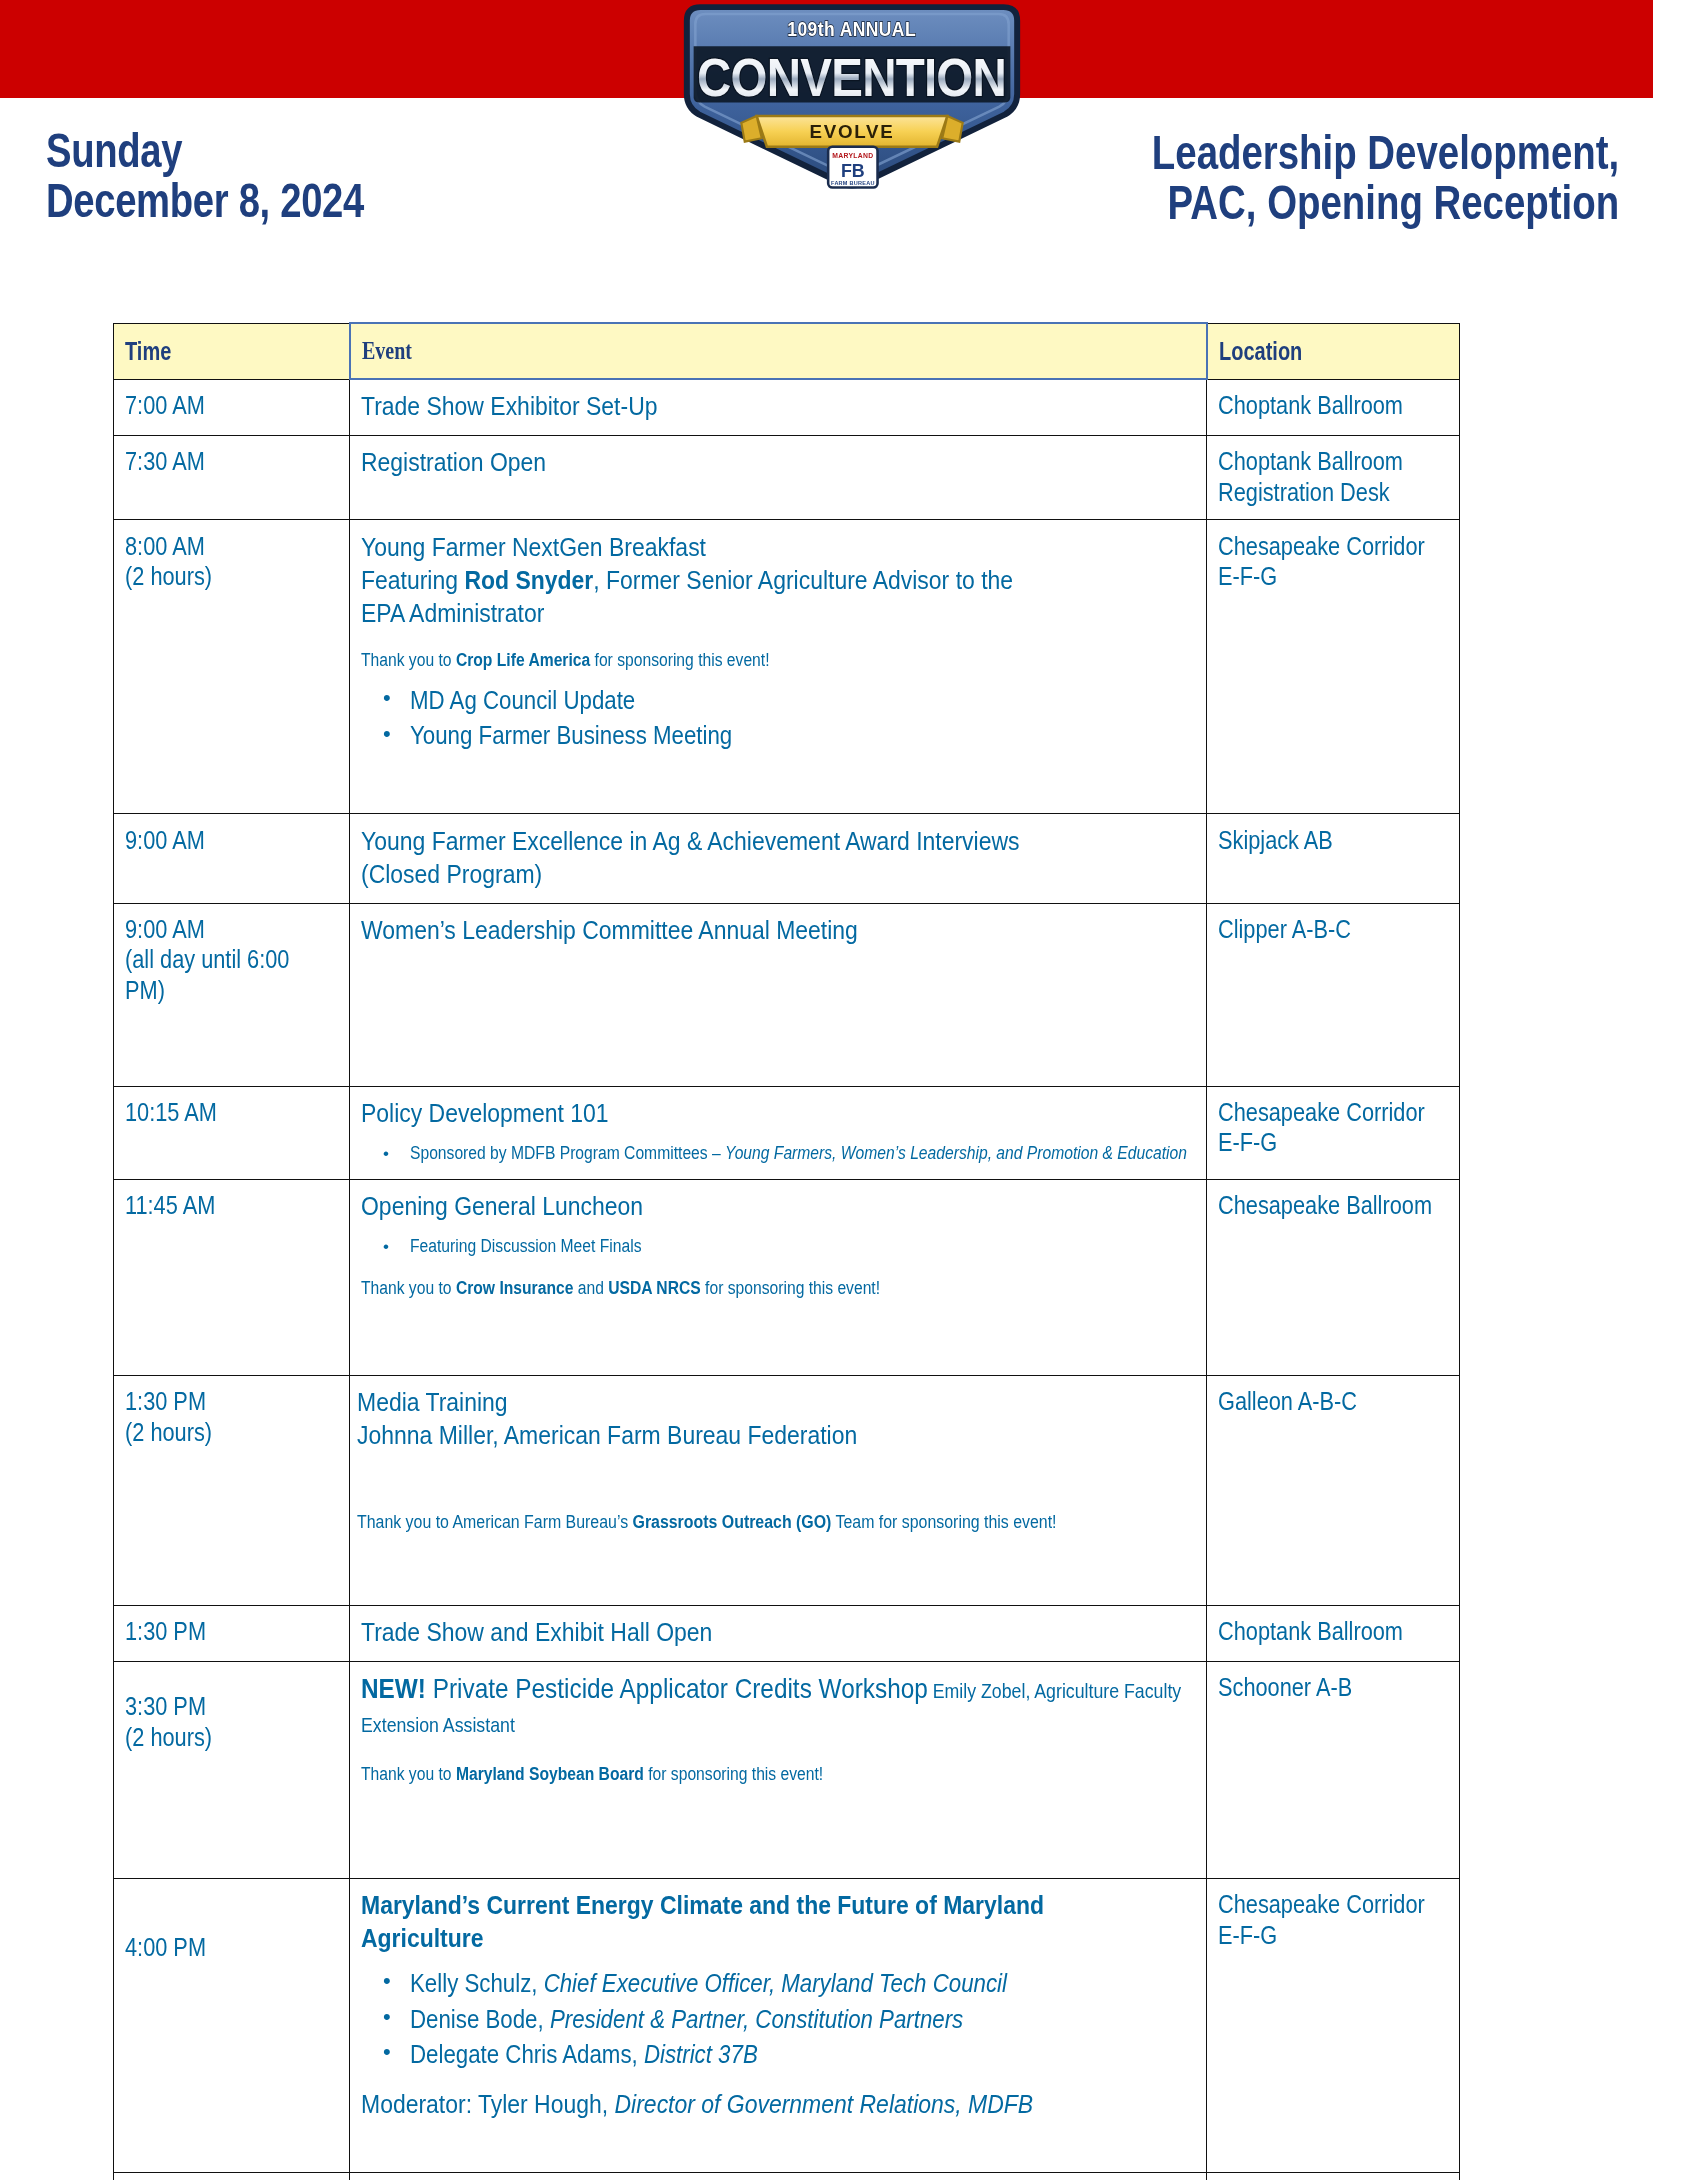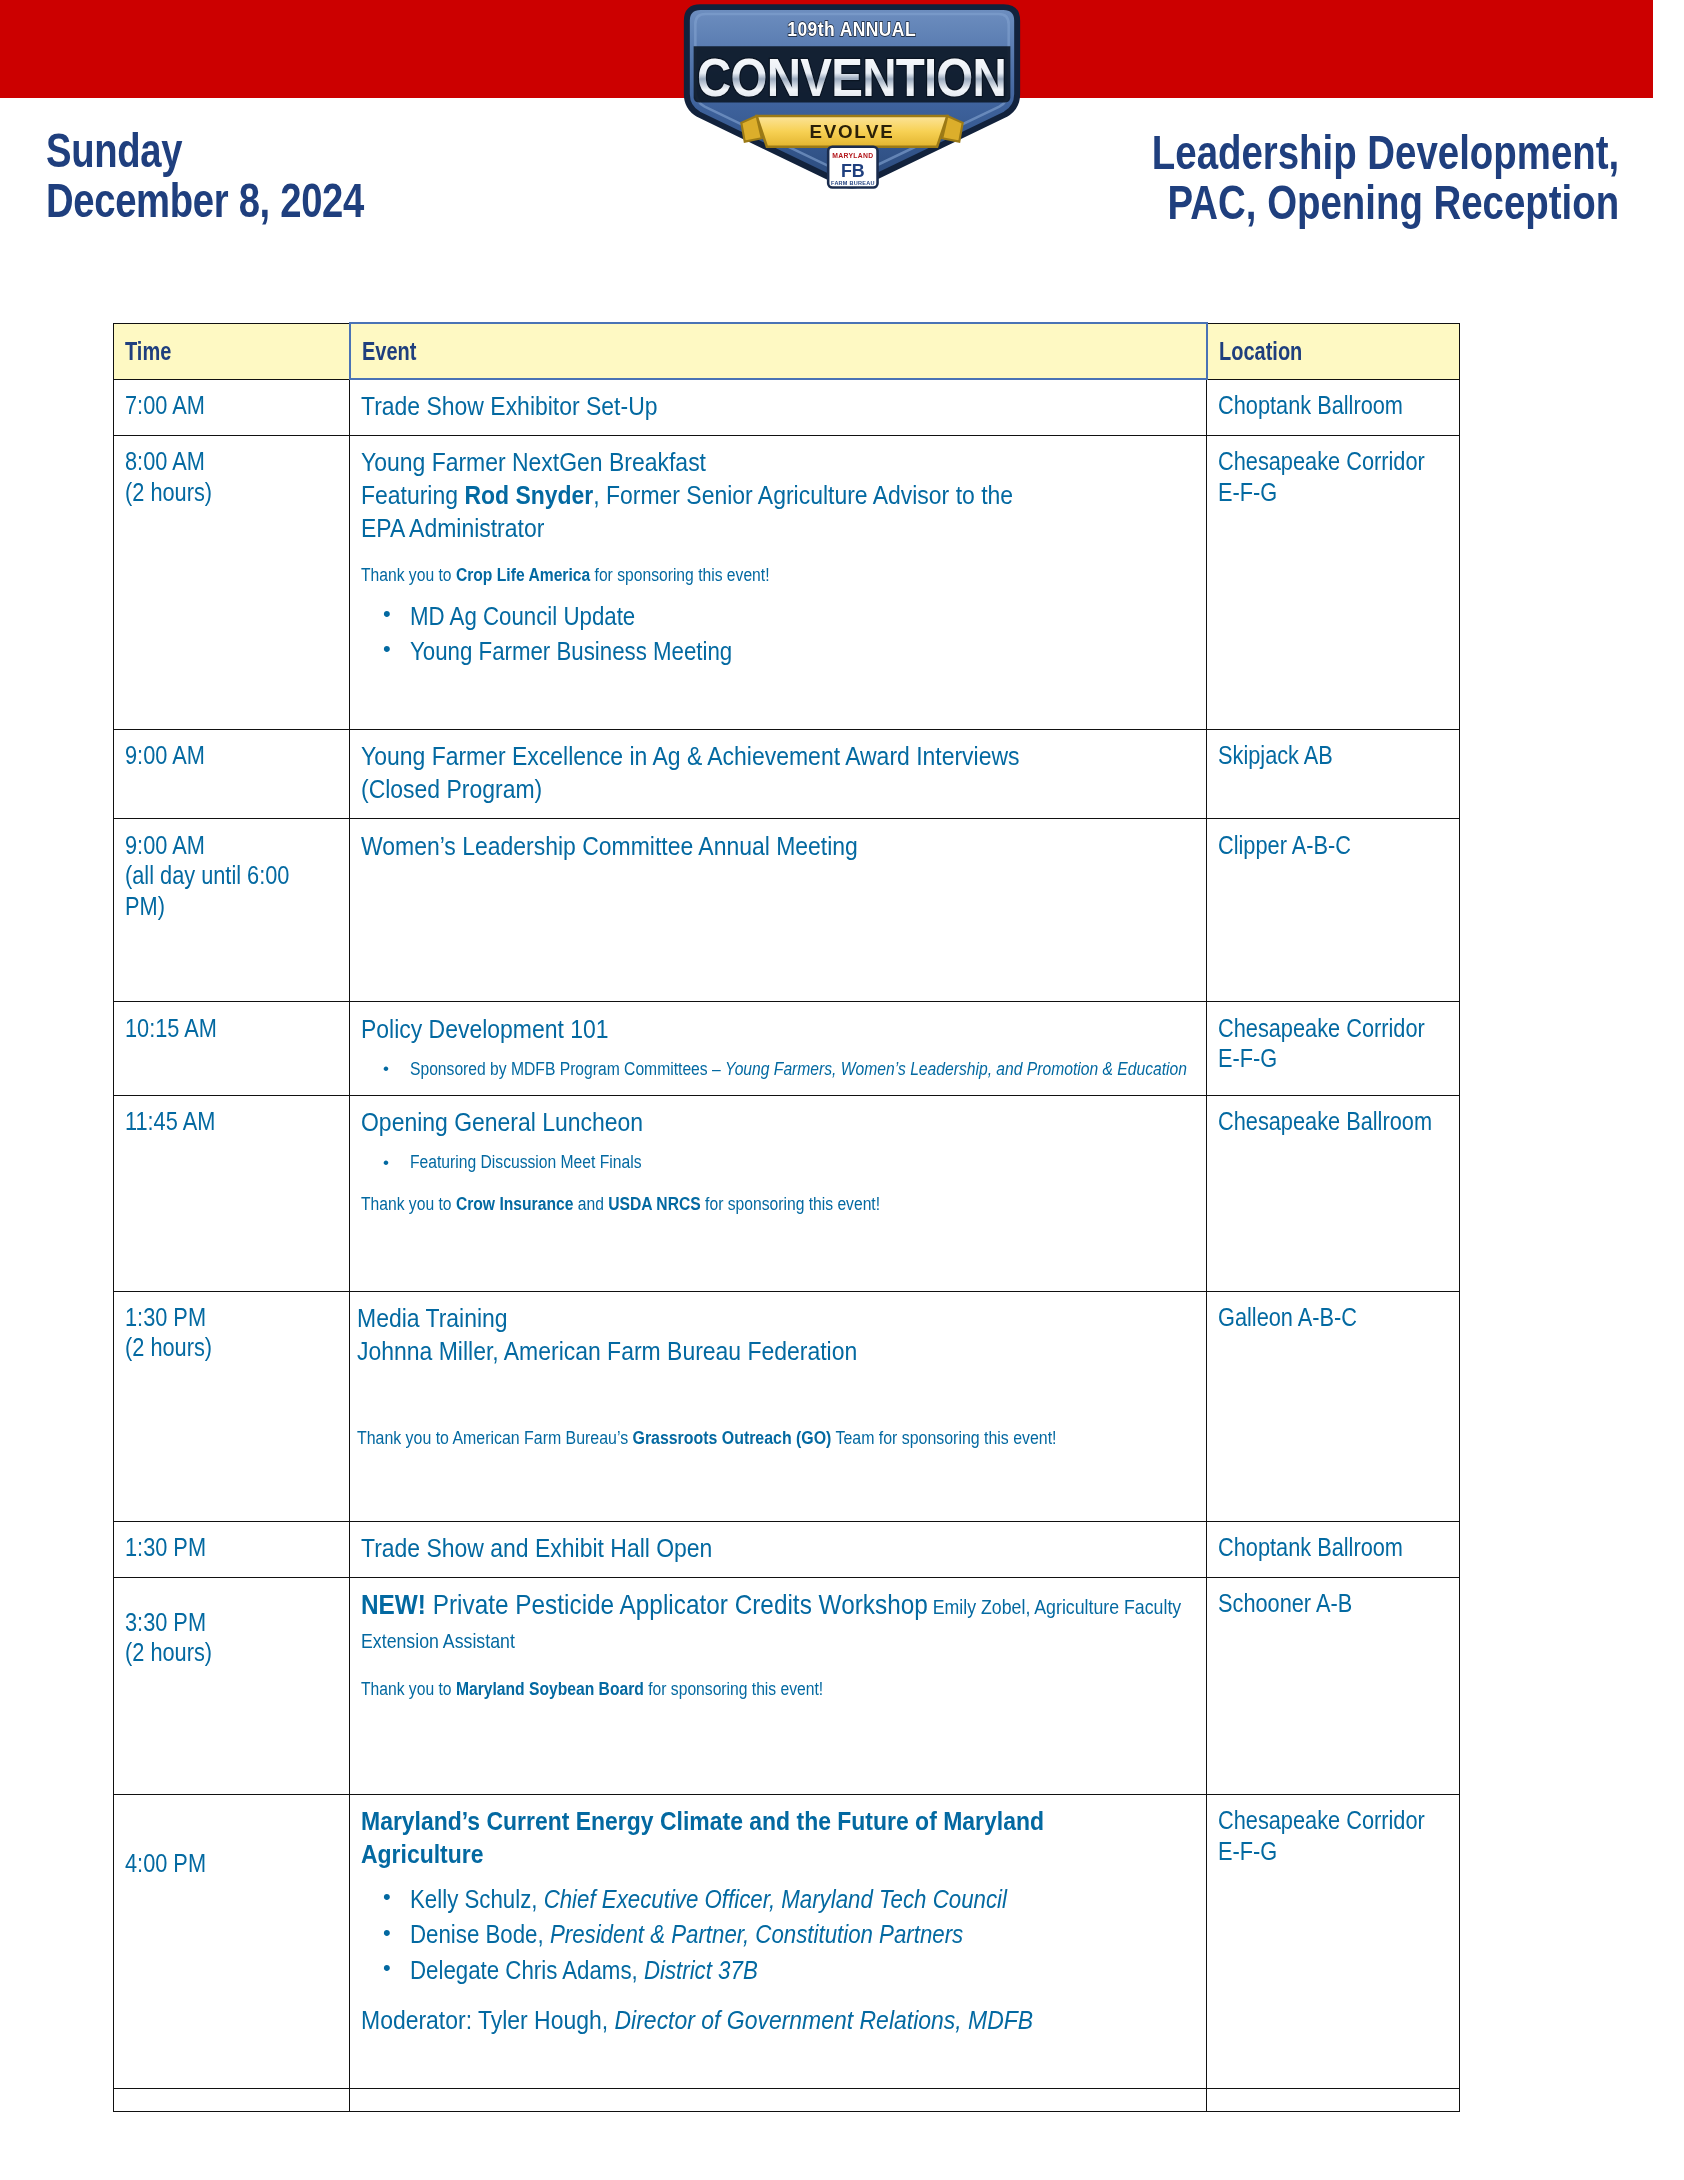--- a/index.html
+++ b/index.html
@@ -104,20 +104,21 @@
   .sched thead th .hdr-txt {
     display: inline-block;
     transform: scaleX(0.8);
     transform-origin: left center;
   }
   .sched thead th.ev-head {
     border-top: 2.6px solid #4A73B5;
     border-bottom: 2.6px solid #4A73B5;
     border-left: 2.6px solid #4A73B5;
     border-right: 2.6px solid #4A73B5;
+    font-family: Liberation Serif, serif;
   }
 
   
   .cond {
     display: inline-block;
     transform: scaleX(0.87);
     transform-origin: left top;
     white-space: nowrap;
   }
   .cond-wrap {
@@ -247,20 +248,28 @@
       </tr>
     </thead>
     <tbody>
 
       <tr>
         <td class="time-cell"><span class="cond">7:00 AM</span></td>
         <td><span class="cond ev-title">Trade Show Exhibitor Set-Up</span></td>
         <td class="loc-cell"><span class="cond">Choptank Ballroom</span></td>
       </tr>
 
+      <tr>
+        <td class="time-cell"><span class="cond">7:30 AM</span></td>
+        <td><span class="cond ev-title">Registration Open</span></td>
+        <td class="loc-cell">
+          <span class="cond">Choptank Ballroom</span><br>
+          <span class="cond">Registration Desk</span>
+        </td>
+      </tr>
 
       <tr class="row-tall-1">
         <td class="time-cell">
           <span class="cond">8:00 AM</span><br>
           <span class="cond">(2 hours)</span>
         </td>
         <td>
           <span class="cond ev-title">Young Farmer NextGen Breakfast</span><br>
           <span class="cond ev-title"><span>Featuring </span><b>Rod Snyder</b><span>, Former Senior Agriculture Advisor to the</span></span><br>
           <span class="cond ev-title">EPA Administrator</span>

